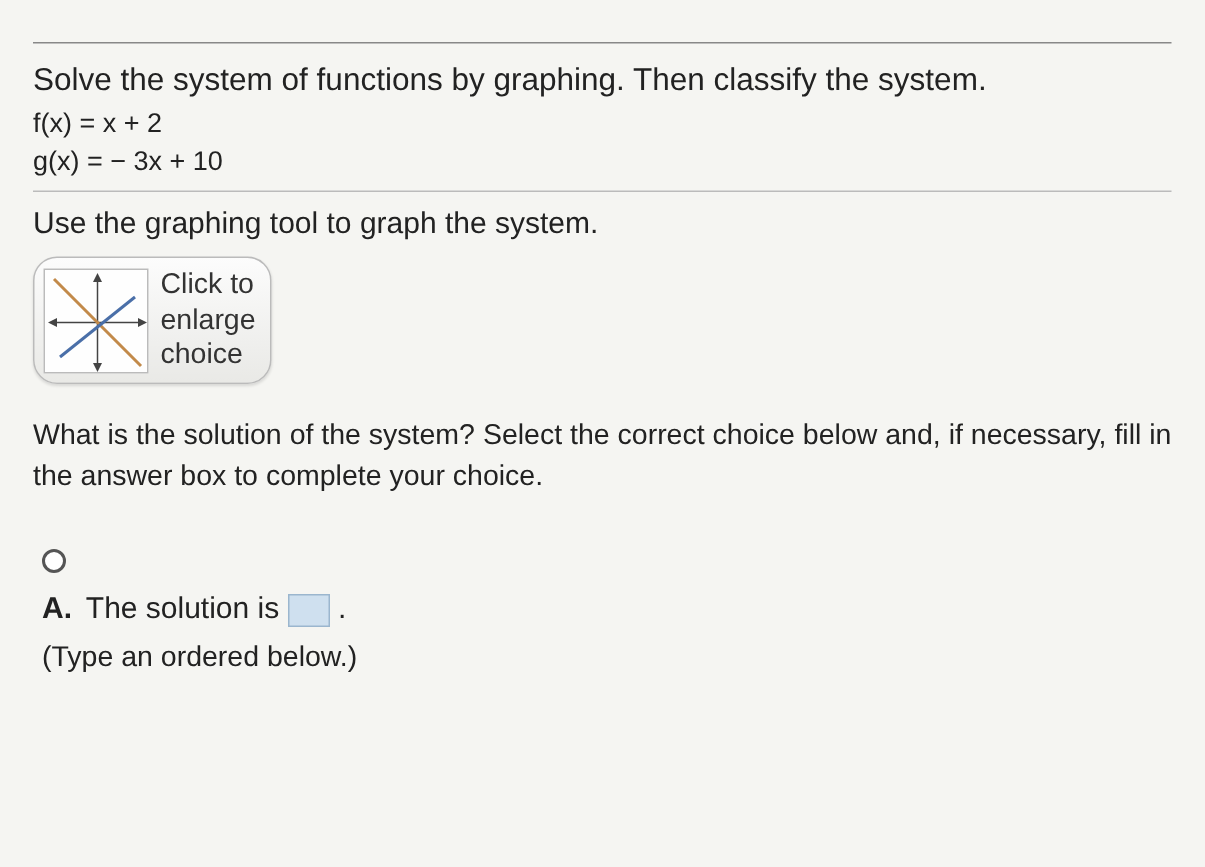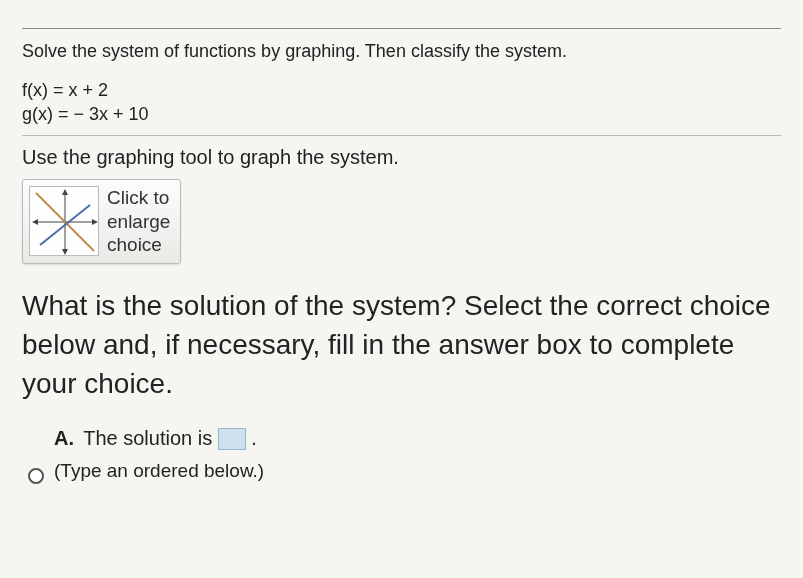--- a/index.html
+++ b/index.html
@@ -18,23 +18,23 @@
       border: none;
       border-top: 1px solid #888;
       margin: 10px 0;
     }
     .hr-light {
       border: none;
       border-top: 1px solid #bbb;
       margin: 8px 0 10px 0;
     }
     .question-title {
-      font-size: 18px;
+      font-size: 21px;
       line-height: 1.4;
-      margin-bottom: 14px;
+      margin-bottom: 2px;
     }
     .equations {
       font-size: 18px;
       line-height: 1.35;
       margin-bottom: 6px;
     }
     .instruction {
       font-size: 20px;
       margin-bottom: 10px;
     }
@@ -43,52 +43,53 @@
       align-items: center;
       gap: 10px;
       margin-bottom: 22px;
     }
     .graph-button {
       display: flex;
       align-items: center;
       gap: 8px;
       padding: 6px 10px 6px 6px;
       border: 1px solid #bbb;
-      border-radius: 3px;
+      border-radius: 16px;
       background: linear-gradient(#fcfcfc, #e9e9e6);
       cursor: pointer;
       box-shadow: 0 1px 2px rgba(0,0,0,0.12);
     }
     .graph-thumb {
       width: 70px;
       height: 70px;
       border: 1px solid #bbb;
       background: #fefefe;
       position: relative;
       flex-shrink: 0;
     }
     .graph-label {
       font-size: 19px;
       line-height: 1.25;
       color: #333;
     }
     .solution-question {
-      font-size: 28px;
+      font-size: 19px;
       line-height: 1.4;
-      margin-bottom: 20px;
+      margin-bottom: 30px;
     }
     .choices {
       padding-left: 6px;
     }
     .choice {
       display: flex;
-      align-items: flex-end;
+      align-items: flex-start;
       gap: 10px;
       margin-bottom: 8px;
       font-size: 20px;
+      flex-direction: column;
     }
     .radio {
       width: 16px;
       height: 16px;
       border: 2px solid #555;
       border-radius: 50%;
       margin-top: 5px;
       flex-shrink: 0;
       background: #fff;
       cursor: pointer;

